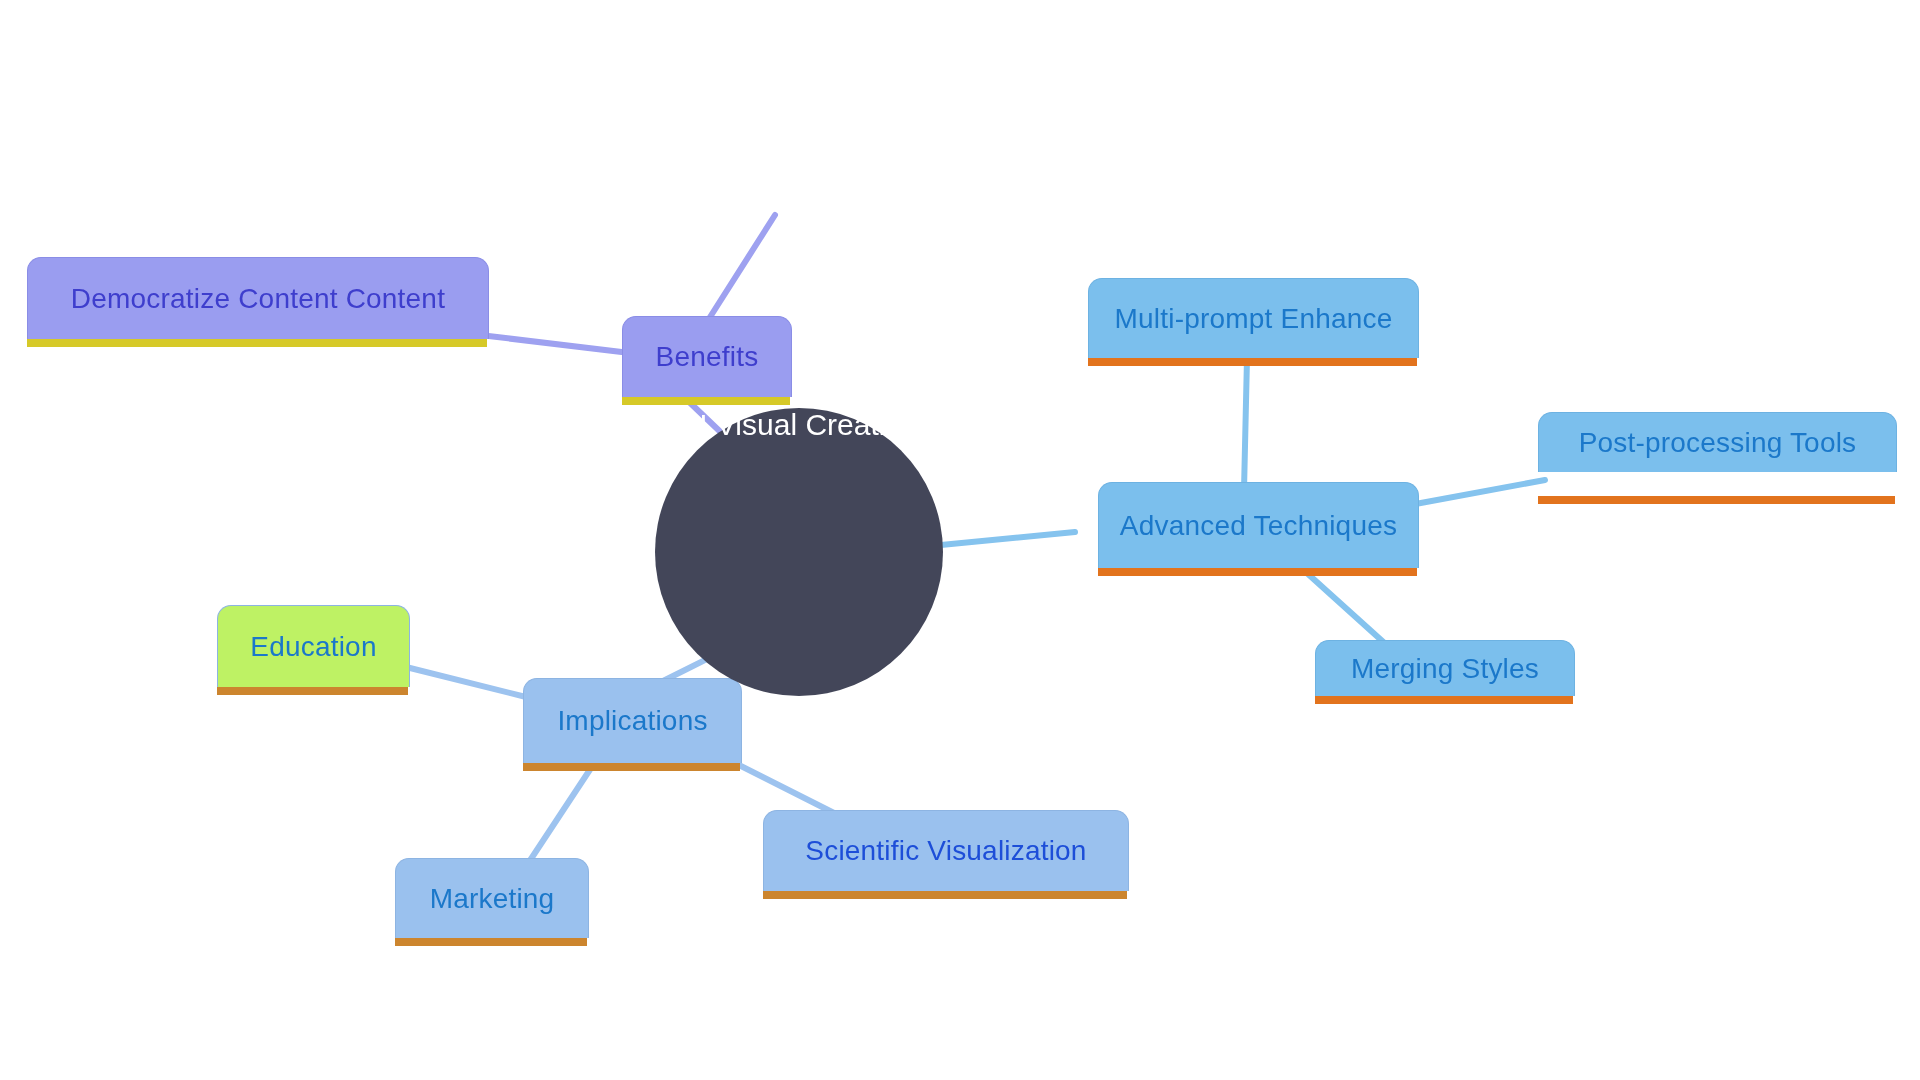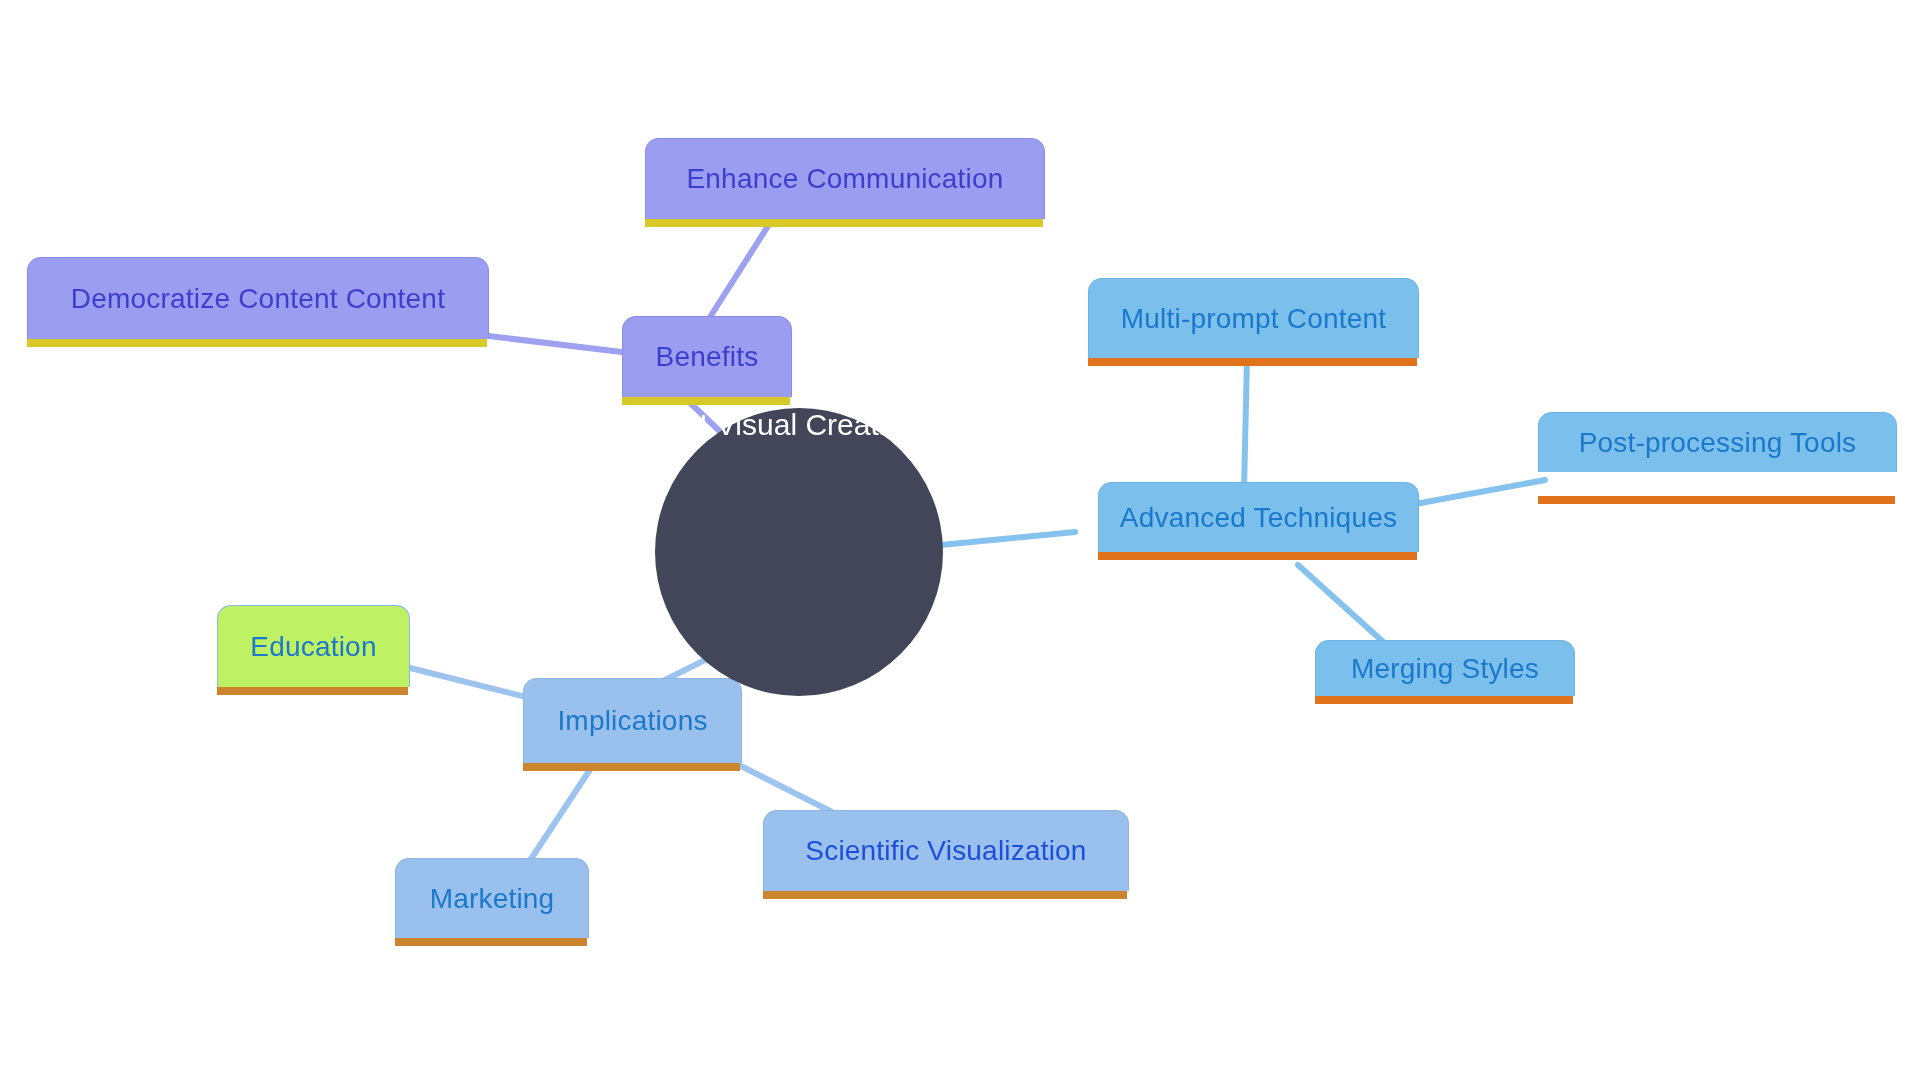--- a/index.html
+++ b/index.html
@@ -80,41 +80,35 @@
       <line x1="593" y1="765" x2="527" y2="865" stroke="#9dc3ef" stroke-width="6" stroke-linecap="round"></line>
       <line x1="735" y1="763" x2="840" y2="816" stroke="#9dc3ef" stroke-width="6" stroke-linecap="round"></line>
     </svg>
   <div id="node-layer">
       <div class="mm-node" style="left: 622px; top: 316px; width: 168px; height: 89px;">
         <div class="body" style="background: rgb(154, 157, 240); border-top: 1px solid rgb(138, 141, 230); border-right: 1px solid rgb(138, 141, 230); border-bottom: none; border-left: 1px solid rgb(138, 141, 230); border-image: initial;">
           <span class="label" style="color: rgb(62, 62, 205);">Benefits</span>
         </div>
         <div class="underline" style="background: rgb(214, 201, 40);"></div>
       </div>
-      <div class="mm-node" style="left: 645px; top: 138px; width: 398px; height: 89px;">
-        <div class="body" style="background: rgb(154, 157, 240); border-top: 1px solid rgb(138, 141, 230); border-right: 1px solid rgb(138, 141, 230); border-bottom: none; border-left: 1px solid rgb(138, 141, 230); border-image: initial;">
-          <span class="label" style="color: rgb(62, 62, 205);">Enhance Communication</span>
-        </div>
-        <div class="underline" style="background: rgb(214, 201, 40);"></div>
-      </div>
       <div class="mm-node" style="left: 27px; top: 257px; width: 460px; height: 90px;">
         <div class="body" style="background: rgb(154, 157, 240); border-top: 1px solid rgb(138, 141, 230); border-right: 1px solid rgb(138, 141, 230); border-bottom: none; border-left: 1px solid rgb(138, 141, 230); border-image: initial;">
           <span class="label" style="color: rgb(62, 62, 205);">Democratize Content Content</span>
         </div>
         <div class="underline" style="background: rgb(214, 201, 40);"></div>
       </div>
-      <div class="mm-node" style="left: 1065px; top: 482px; width: 352px; height: 78px; padding-left: 33px;">
+      <div class="mm-node" style="left: 1065px; top: 482px; width: 352px; height: 94px; padding-left: 33px;">
         <div class="body" style="background: rgb(123, 191, 237); border-top: 1px solid rgb(109, 178, 226); border-right: 1px solid rgb(109, 178, 226); border-bottom: none; border-left: 1px solid rgb(109, 178, 226); border-image: initial;">
           <span class="label" style="color: rgb(27, 120, 202);">Advanced Techniques</span>
         </div>
         <div class="underline" style="background: rgb(226, 115, 29);"></div>
       </div>
       <div class="mm-node" style="left: 1088px; top: 278px; width: 329px; height: 88px;">
         <div class="body" style="background: rgb(123, 191, 237); border-top: 1px solid rgb(109, 178, 226); border-right: 1px solid rgb(109, 178, 226); border-bottom: none; border-left: 1px solid rgb(109, 178, 226); border-image: initial;">
-          <span class="label" style="color: rgb(27, 120, 202);">Multi-prompt Content</span>
+          <span class="label" style="color: rgb(27, 120, 202);">Multi-prompt Enhance</span>
         </div>
         <div class="underline" style="background: rgb(226, 115, 29);"></div>
       </div>
       <div class="mm-node" style="left: 1538px; top: 412px; width: 357px; height: 92px; gap: 24px;">
         <div class="body" style="background: rgb(123, 191, 237); border-top: 1px solid rgb(109, 178, 226); border-right: 1px solid rgb(109, 178, 226); border-bottom: none; border-left: 1px solid rgb(109, 178, 226); border-image: initial;">
           <span class="label" style="color: rgb(27, 120, 202);">Post-processing Tools</span>
         </div>
         <div class="underline" style="background: rgb(226, 115, 29);"></div>
       </div>
       <div class="mm-node" style="left: 1315px; top: 640px; width: 258px; height: 64px;">

